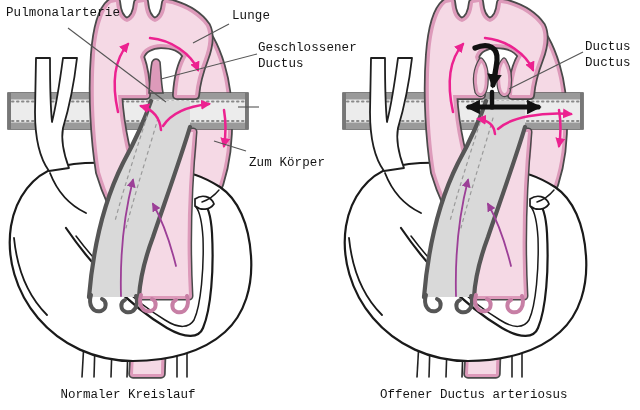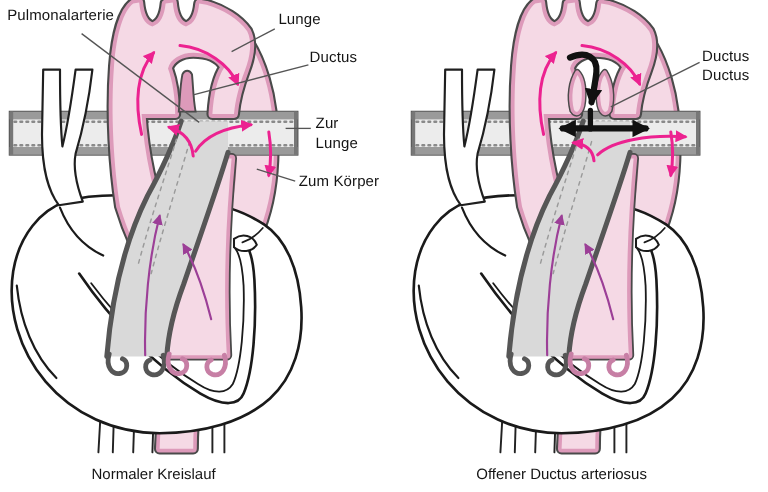--- a/index.html
+++ b/index.html
@@ -1,18 +1,18 @@
 <!DOCTYPE html>
 <html><head>
 <meta charset="utf-8">
 <style>
   html,body{margin:0;padding:0;background:#fff;}
   #figure-root{
     position:relative;width:640px;height:410px;background:var(--bg,#fff);
-    font-family:Liberation Sans, sans-serif;overflow:hidden;
+    font-family:Liberation Mono, monospace;overflow:hidden;
   }
   #diagram-svg{position:absolute;left:0;top:0;}
   .lbl{
     position:absolute;font-size:12.5px;line-height:15.5px;color:var(--text,#141414);
     white-space:nowrap;letter-spacing:.1px;
   }
   .caption{
     position:absolute;top:388px;width:176px;text-align:center;
     font-size:12.5px;color:var(--text,#141414);white-space:nowrap;
   }
@@ -205,29 +205,26 @@
         <path d="M214,141 L246,151" style="fill:none;stroke:#555555;stroke-width:1.1"></path>
         <path d="M509,89 L583,52" style="fill:none;stroke:#555555;stroke-width:1.1"></path>
       </g>
   </svg>
 
   <div class="lbl" style="left:6px;top:6px">Pulmonalarterie</div>
 
   <div class="lbl" style="left:232px;top:9px">Lunge</div>
 
   <div class="lbl" style="left:258px;top:41px">
+    <div>Geschlossener</div>
     <div>Ductus</div>
   </div>
 
-  <div class="lbl" style="left:263px;top:96px">
-    <div>Zur</div>
-    <div>Lunge</div>
-  </div>
-
-  <div class="lbl" style="left:249px;top:144px">Zum Körper</div>
+
+  <div class="lbl" style="left:249px;top:156px">Zum Körper</div>
 
   <div class="lbl" style="left:585px;top:40px">
     <div>Ductus</div>
     <div>Ductus</div>
   </div>
 
   <div class="caption" style="left:40px">Normaler Kreislauf</div>
 
   <div class="caption" style="left:380px">Offener Ductus arteriosus</div>
 </div>

